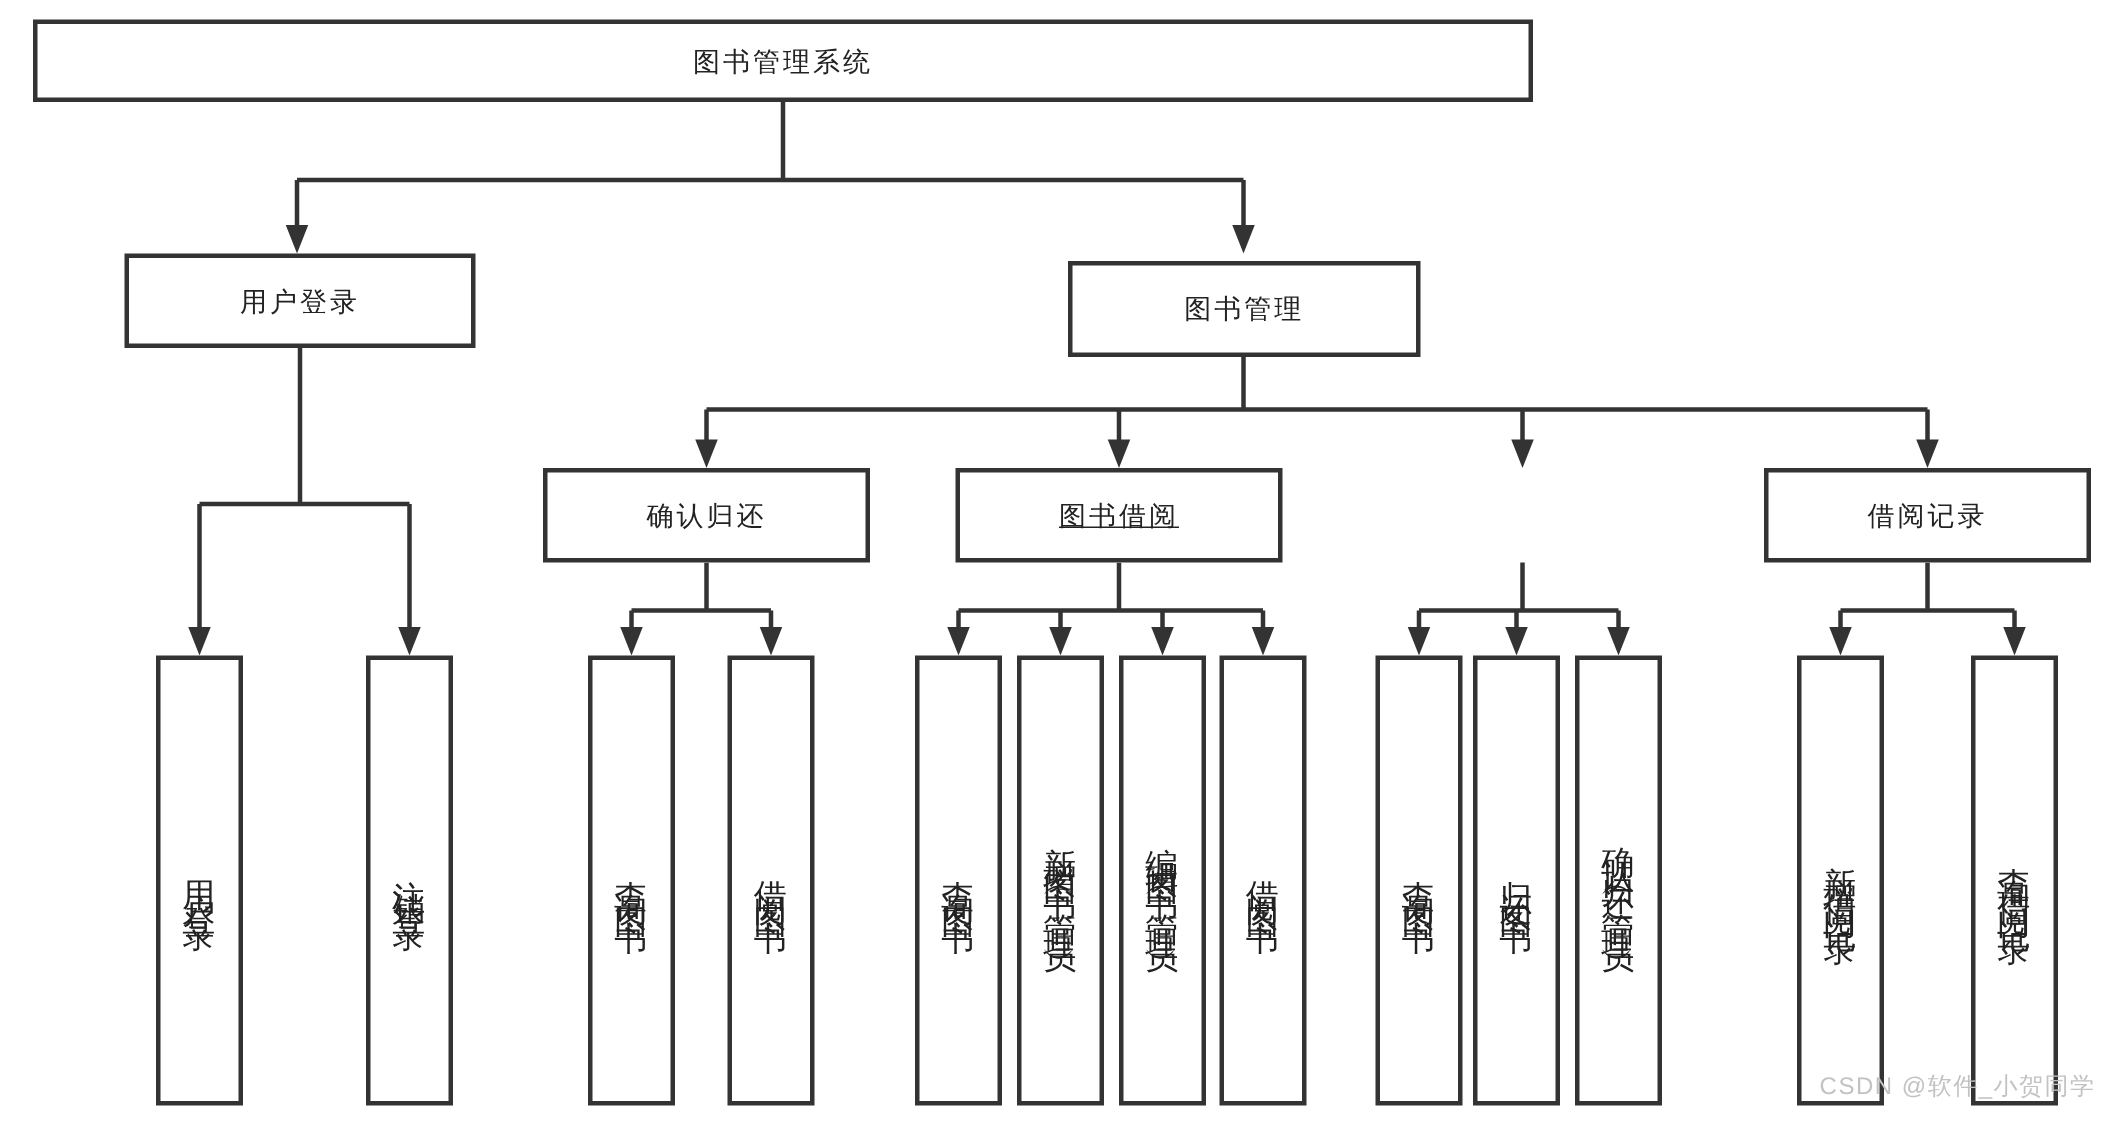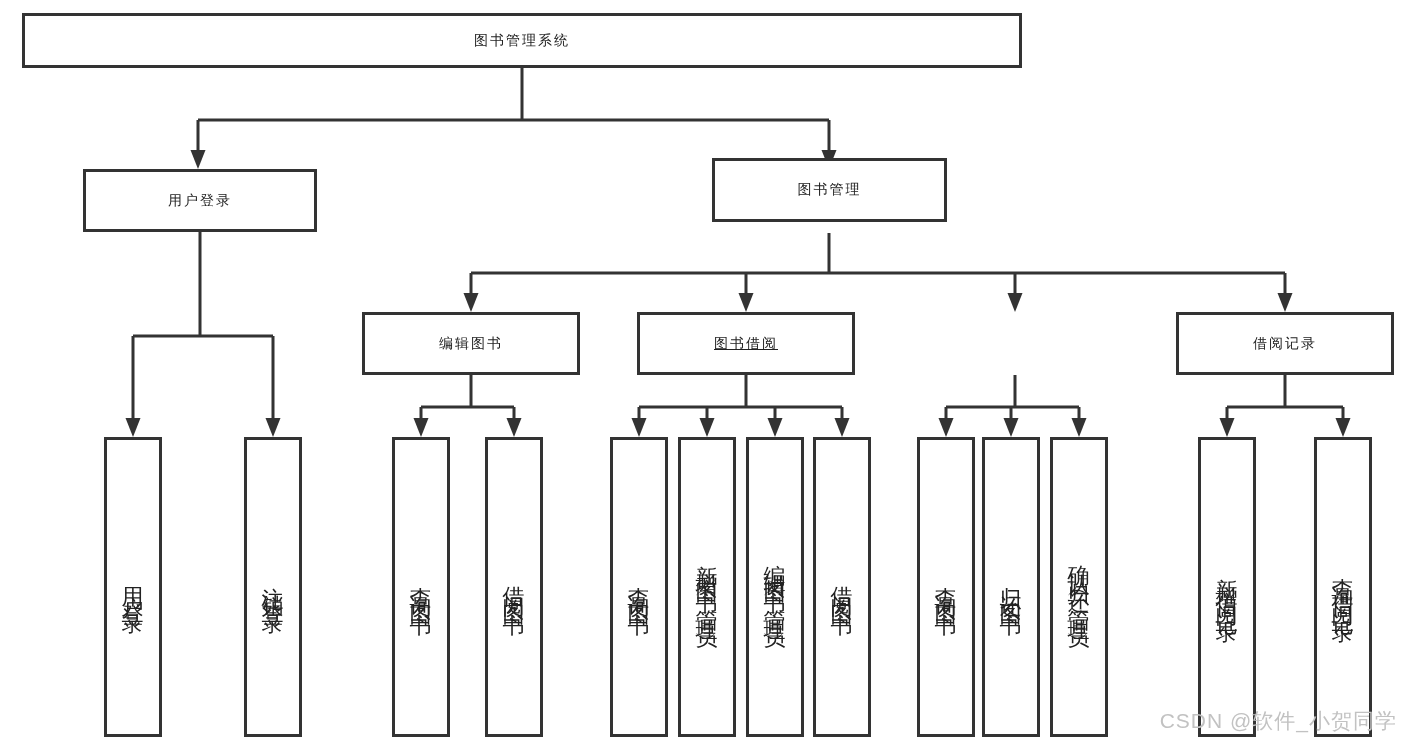--- a/index.html
+++ b/index.html
@@ -24,33 +24,33 @@
   .connectors path{stroke:var(--line);stroke-width:3;fill:none;}
   .connectors polygon{fill:var(--line);stroke:none;}
   .box{
     position:absolute;
     box-sizing:border-box;
     border:3px solid var(--line);
     background:var(--background);
     display:flex;align-items:center;justify-content:center;
     text-align:center;
   }
-  .h{font-size:14px;letter-spacing:2px;white-space:nowrap;}
+  .h{font-size:18px;letter-spacing:2px;white-space:nowrap;}
   .v span{
     writing-mode:vertical-rl;
     text-orientation:mixed;
     font-size:22px;
     line-height:1.05;
     letter-spacing:9px;
     white-space:nowrap;
   }
   .watermark{
     position:absolute;
     right:8px;bottom:12px;
-    font-size:21px;
+    font-size:16px;
     letter-spacing:1px;
     color:var(--watermark);
     z-index:5;
     white-space:nowrap;
   }
 </style>
 </head>
 <body>
 
 <div class="canvas">
@@ -94,23 +94,23 @@
     <g>
       <path d="M1285 375 V407 M1227 407 H1343 M1227 407 V421 M1343 407 V421"></path>
       <polygon points="1219.5,418 1234.5,418 1227,437"></polygon>
       <polygon points="1335.5,418 1350.5,418 1343,437"></polygon>
     </g>
   </svg>
 
   <div class="box h" style="left:22px;top:13px;width:1000px;height:55px;">图书管理系统</div>
 
   <div class="box h" style="left:83px;top:169px;width:234px;height:63px;">用户登录</div>
-  <div class="box h" style="left:712px;top:158px;width:235px;height:64px;">图书管理</div>
+  <div class="box h" style="left:712px;top:174px;width:235px;height:64px;">图书管理</div>
 
-  <div class="box h" style="left:362px;top:312px;width:218px;height:63px;">编辑图书</div>
+  <div class="box h" style="left:362px;top:312px;width:218px;height:63px;">确认归还</div>
   <div class="box h" style="left:637px;top:312px;width:218px;height:63px;text-decoration:underline;">图书借阅</div>
   <div class="box h" style="left:1176px;top:312px;width:218px;height:63px;">借阅记录</div>
 
   <div class="box v" style="left:104px;top:437px;width:58px;height:300px;">
     <span>用户登录</span>
   </div>
   <div class="box v" style="left:244px;top:437px;width:58px;height:300px;">
     <span>注销登录</span>
   </div>
 

